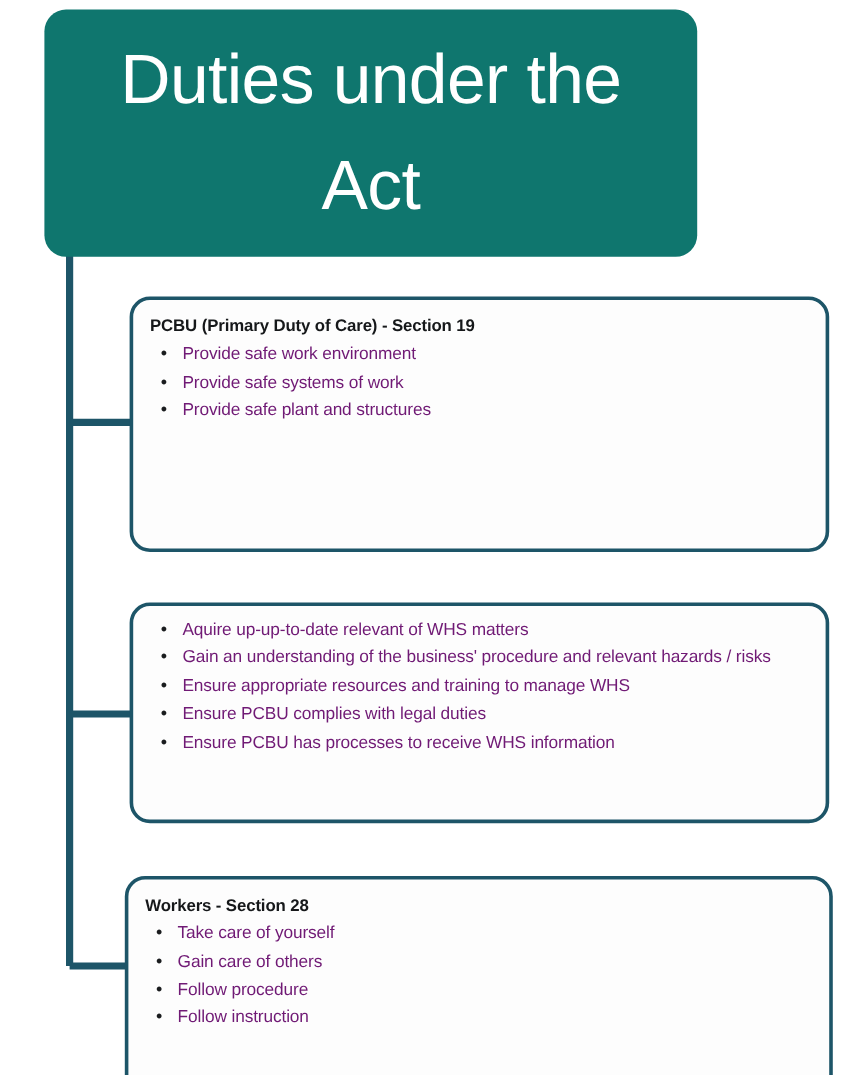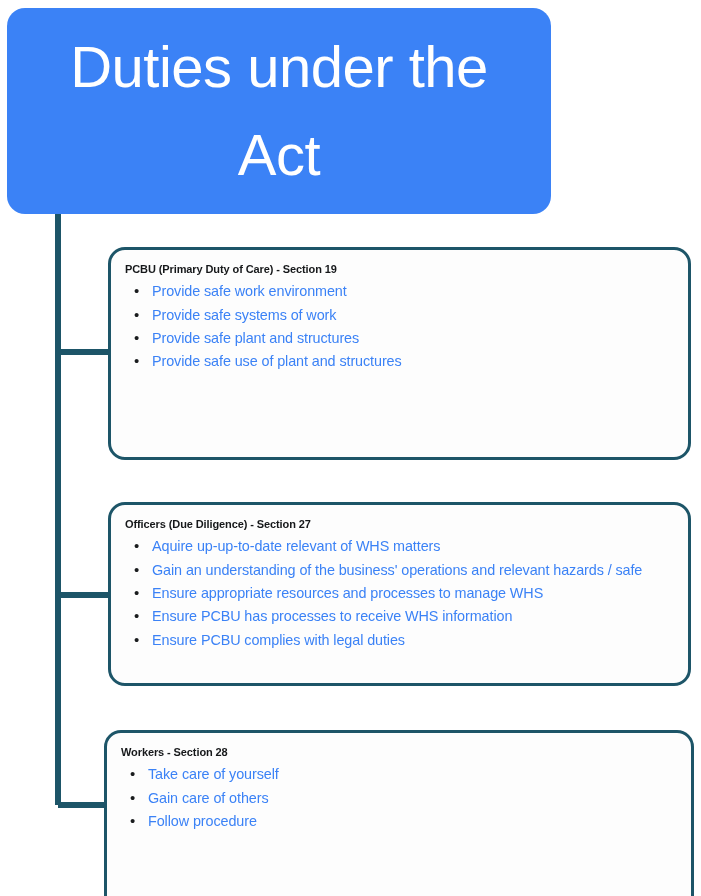--- a/index.html
+++ b/index.html
@@ -63,36 +63,36 @@
     background: #fdfdfd;
     border: 3px solid #1d5568;
     border-radius: 17px;
     z-index: 2;
     overflow: hidden;
   }
   .card-inner {
     padding: 10px 14px 10px 14px;
   }
   .card-title {
-    font-size: 11px;
+    font-size: 14px;
     font-weight: bold;
     color: #16181a;
     letter-spacing: -0.1px;
     margin: 2px 0 5px 0;
     line-height: 1.3;
   }
   ul.bullets {
     list-style: none;
     margin: 0;
     padding: 0;
   }
   ul.bullets li {
     position: relative;
     font-size: 14.4px;
-    color: #3b82f6;
+    color: #701a75;
     line-height: 1.52;
     padding-left: 27px;
     margin-bottom: 1.5px;
     letter-spacing: -0.1px;
   }
   ul.bullets li::before {
     content: "\2022";
     position: absolute;
     left: 9px;
     top: -1px;
@@ -114,53 +114,52 @@
 
     <path d="M58 213 L58 805" fill="none" stroke="#1d5568" stroke-width="6"></path>
 
     <path d="M58 352 L110 352" fill="none" stroke="#1d5568" stroke-width="6"></path>
 
     <path d="M58 595 L110 595" fill="none" stroke="#1d5568" stroke-width="6"></path>
 
     <path d="M58 805 L110 805" fill="none" stroke="#1d5568" stroke-width="6"></path>
   </svg>
 
-  <div class="header-card" style="background: #3b82f6;">
+  <div class="header-card" style="background: #0f766e; margin-left: 30px;">
     <div class="header-title">Duties under the Act</div>
   </div>
 
   <div class="card" id="card-pcbu" style="border-color: rgb(29, 85, 104); background: rgb(253, 253, 253);">
     <div class="card-inner">
       <div class="card-title">PCBU (Primary Duty of Care) - Section 19</div>
       <ul class="bullets">
           <li>Provide safe work environment</li>
           <li>Provide safe systems of work</li>
           <li>Provide safe plant and structures</li>
-          <li>Provide safe use of plant and structures</li>
         </ul>
     </div>
   </div>
 
   <div class="card" id="card-officers" style="border-color: rgb(29, 85, 104); background: rgb(253, 253, 253);">
     <div class="card-inner">
-      <div class="card-title">Officers (Due Diligence) - Section 27</div>
       <ul class="bullets">
           <li>Aquire up-up-to-date relevant of WHS matters</li>
-          <li>Gain an understanding of the business' operations and relevant hazards / safe</li>
-          <li>Ensure appropriate resources and processes to manage WHS</li>
+          <li>Gain an understanding of the business' procedure and relevant hazards / risks</li>
+          <li>Ensure appropriate resources and training to manage WHS</li>
+          <li>Ensure PCBU complies with legal duties</li>
           <li>Ensure PCBU has processes to receive WHS information</li>
-          <li>Ensure PCBU complies with legal duties</li>
         </ul>
     </div>
   </div>
 
   <div class="card" id="card-workers" style="border-color: rgb(29, 85, 104); background: rgb(253, 253, 253);">
     <div class="card-inner">
       <div class="card-title">Workers - Section 28</div>
       <ul class="bullets">
           <li>Take care of yourself</li>
           <li>Gain care of others</li>
           <li>Follow procedure</li>
+          <li>Follow instruction</li>
         </ul>
     </div>
   </div>
 
 </div>
 
 </body></html>

